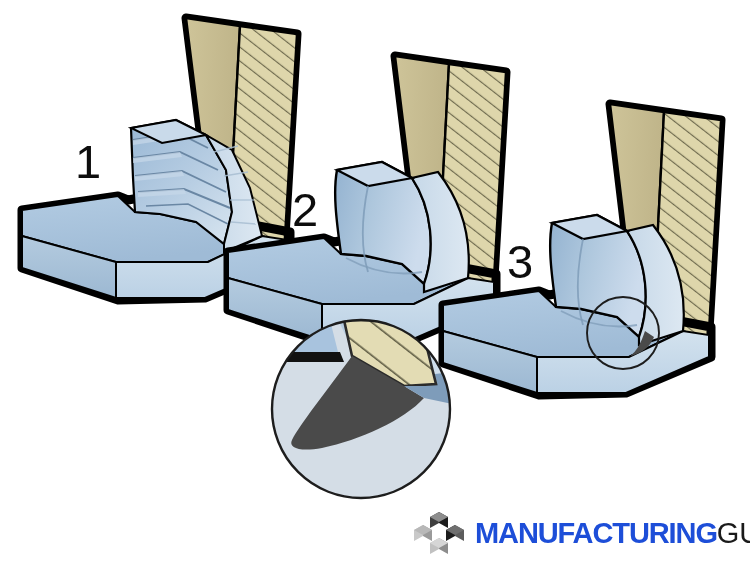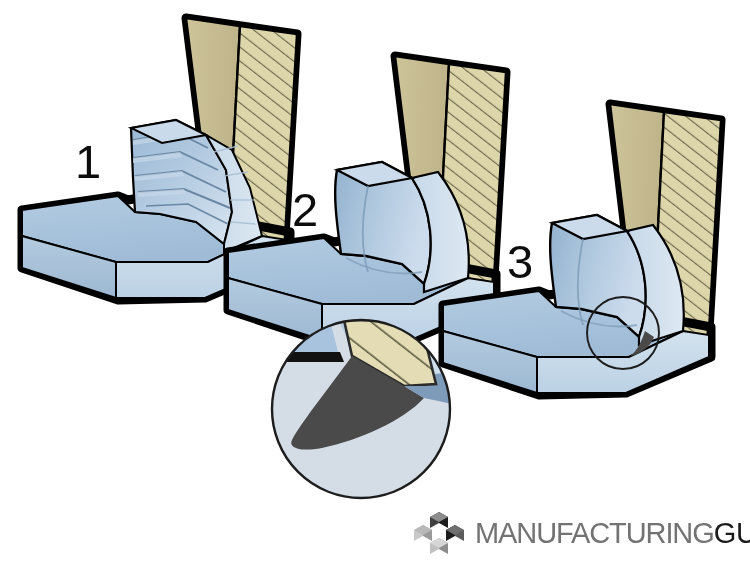--- a/index.html
+++ b/index.html
@@ -21,21 +21,21 @@
     position:absolute;left:412px;top:508px;
     width:330px;height:50px;
     display:flex;align-items:center;gap:9px;
   }
   #logo-mark{width:54px;height:46px;flex:0 0 auto;}
   #logo-text{
     white-space:nowrap;line-height:1;
     font-family:"Liberation Sans","DejaVu Sans",sans-serif;
   }
   #logo-text .w1{
-    font-size:29px;font-weight:400;color:#737373;
+    font-size:29px;font-weight:700;color:#1d4ed8;
     letter-spacing:-1.1px;
   }
   #logo-text .w2{
     font-size:29px;font-weight:300;color:#1a1a1a;
     letter-spacing:-0.2px;
   }
 </style>
 </head>
 <body>
 

